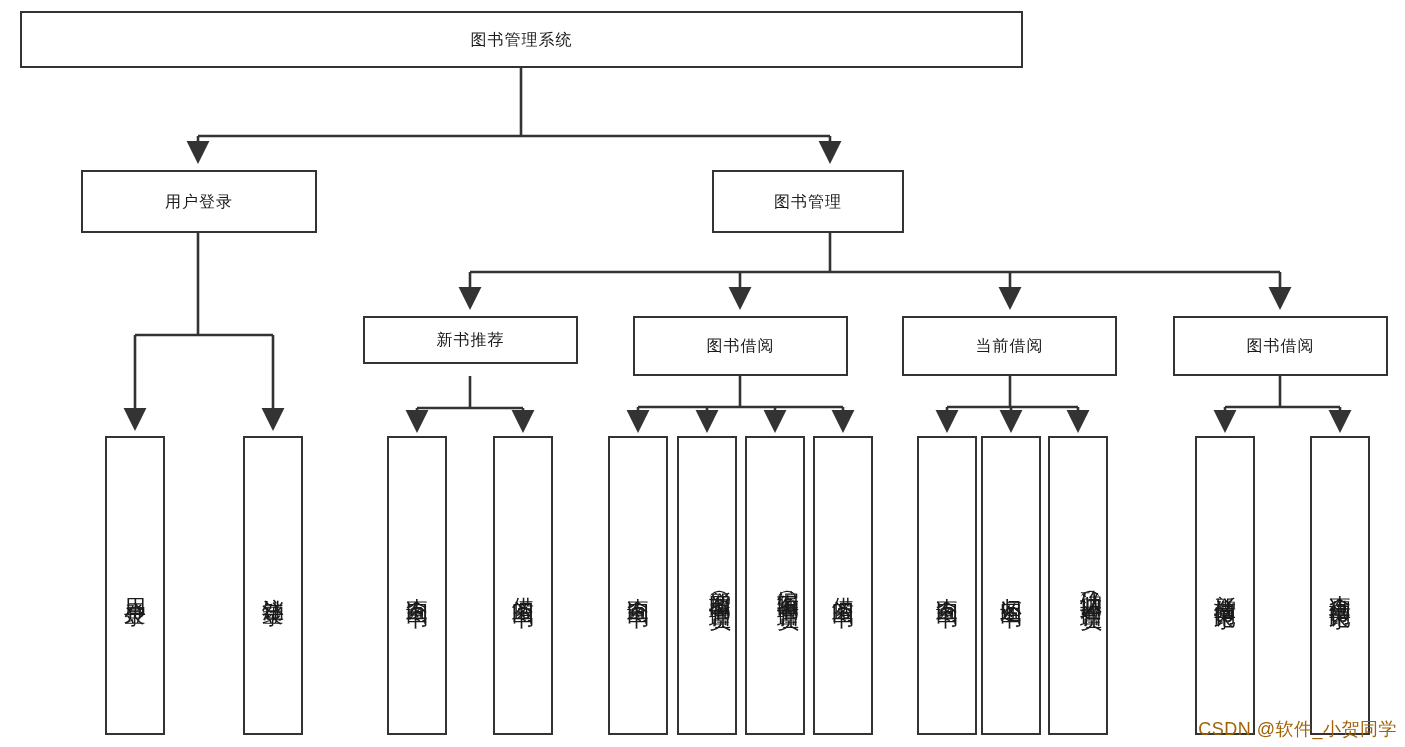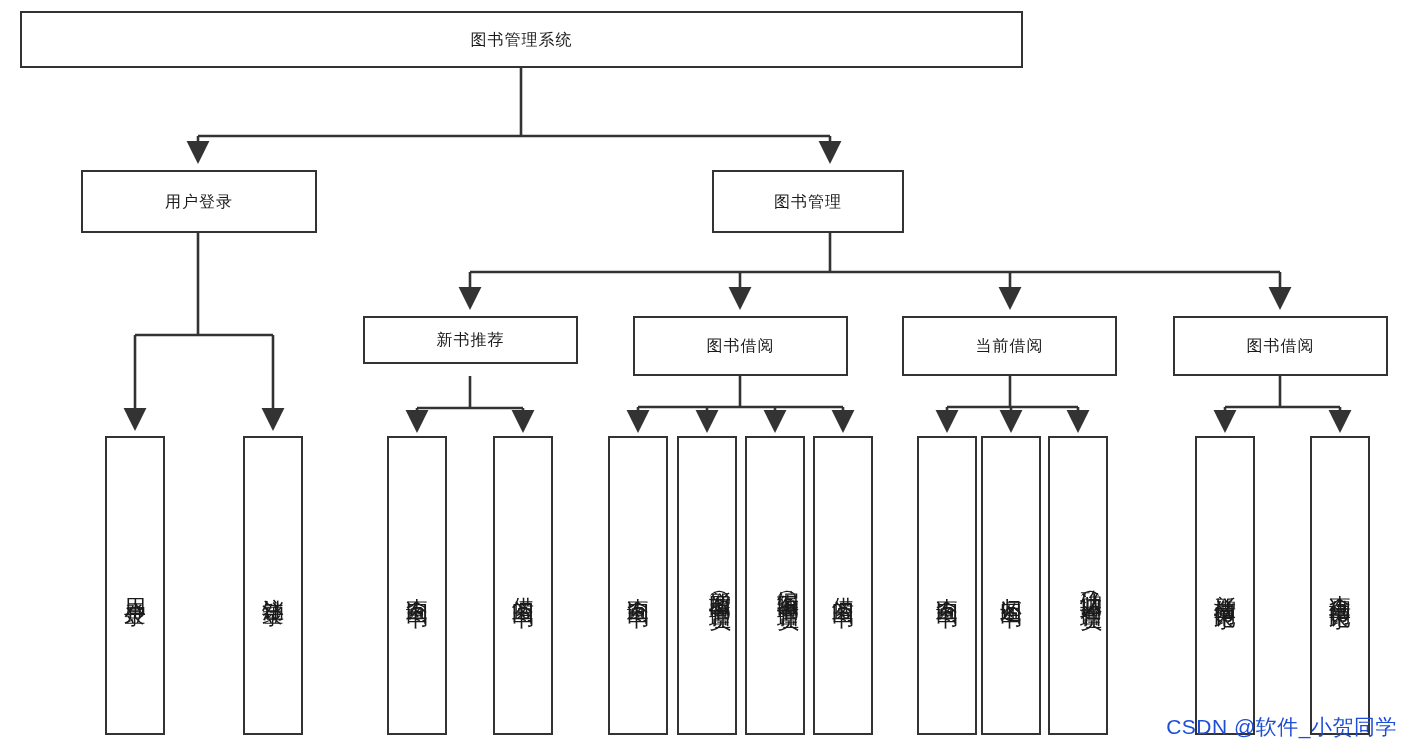--- a/index.html
+++ b/index.html
@@ -52,22 +52,22 @@
   }
   .node.vert .label {
     writing-mode: vertical-rl;
     text-orientation: upright;
     display: block;
   }
   #watermark {
     position: absolute;
     right: 8px;
     bottom: 6px;
-    font-size: 21px;
-    color: #1d4ed8;
+    font-size: 18px;
+    color: #a16207;
     letter-spacing: 0.5px;
     z-index: 3;
     white-space: nowrap;
   }
 </style>
 </head>
 <body>
 
 <div id="canvas">
 

